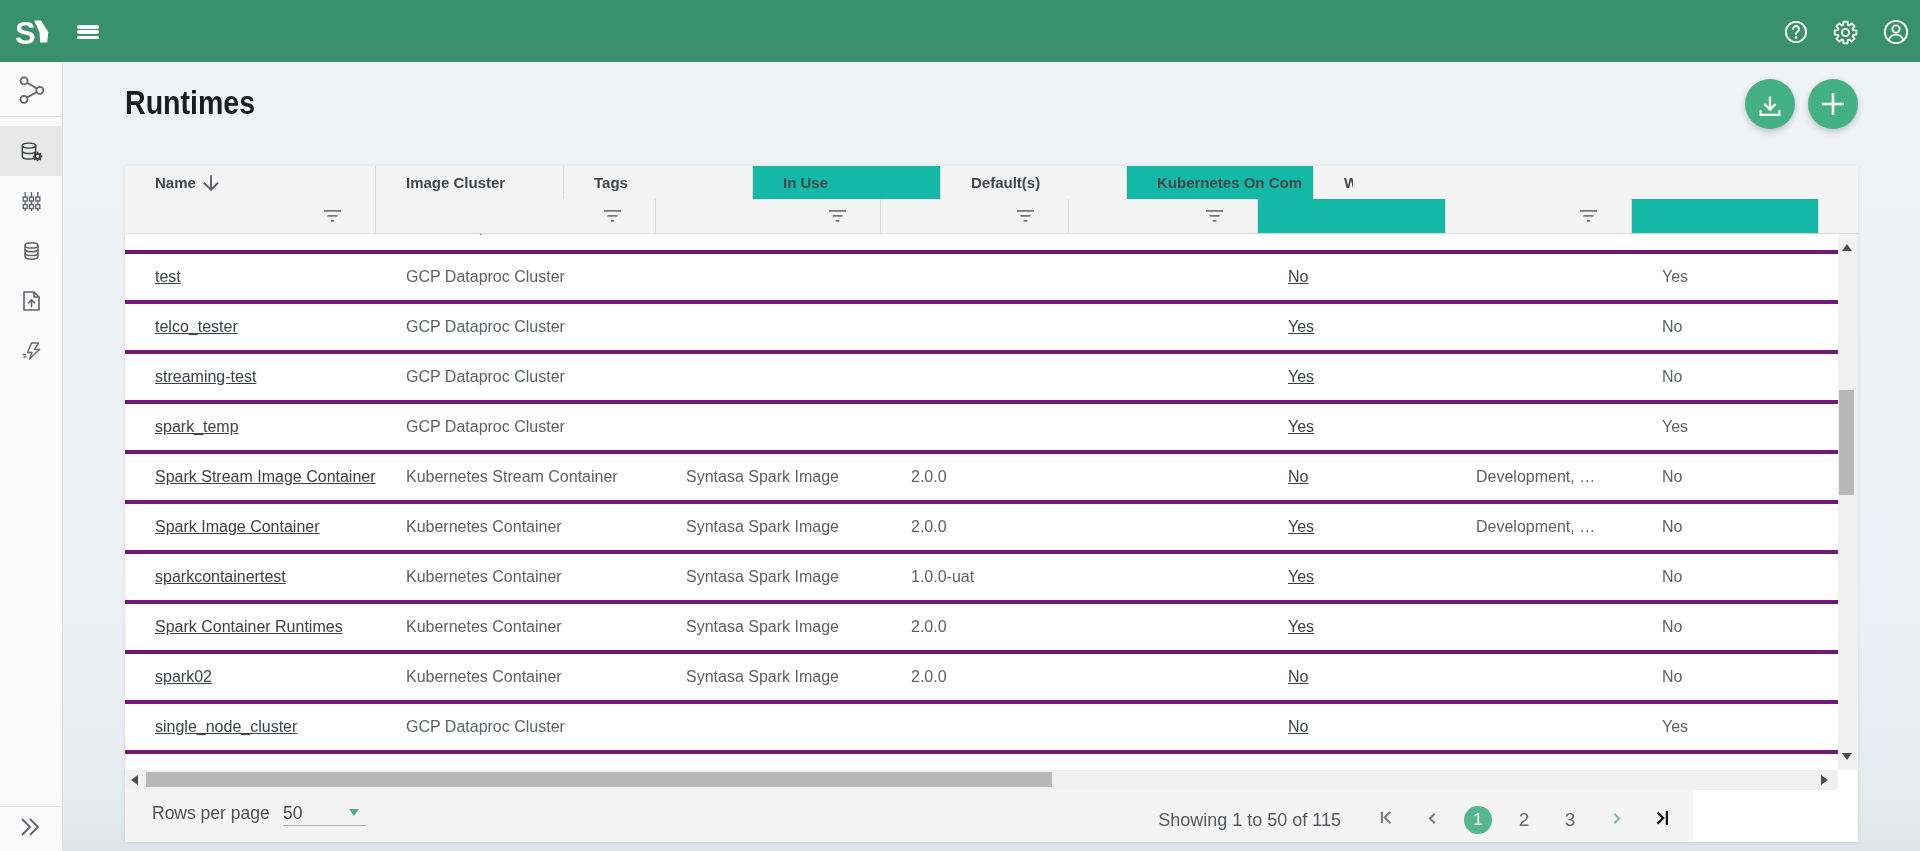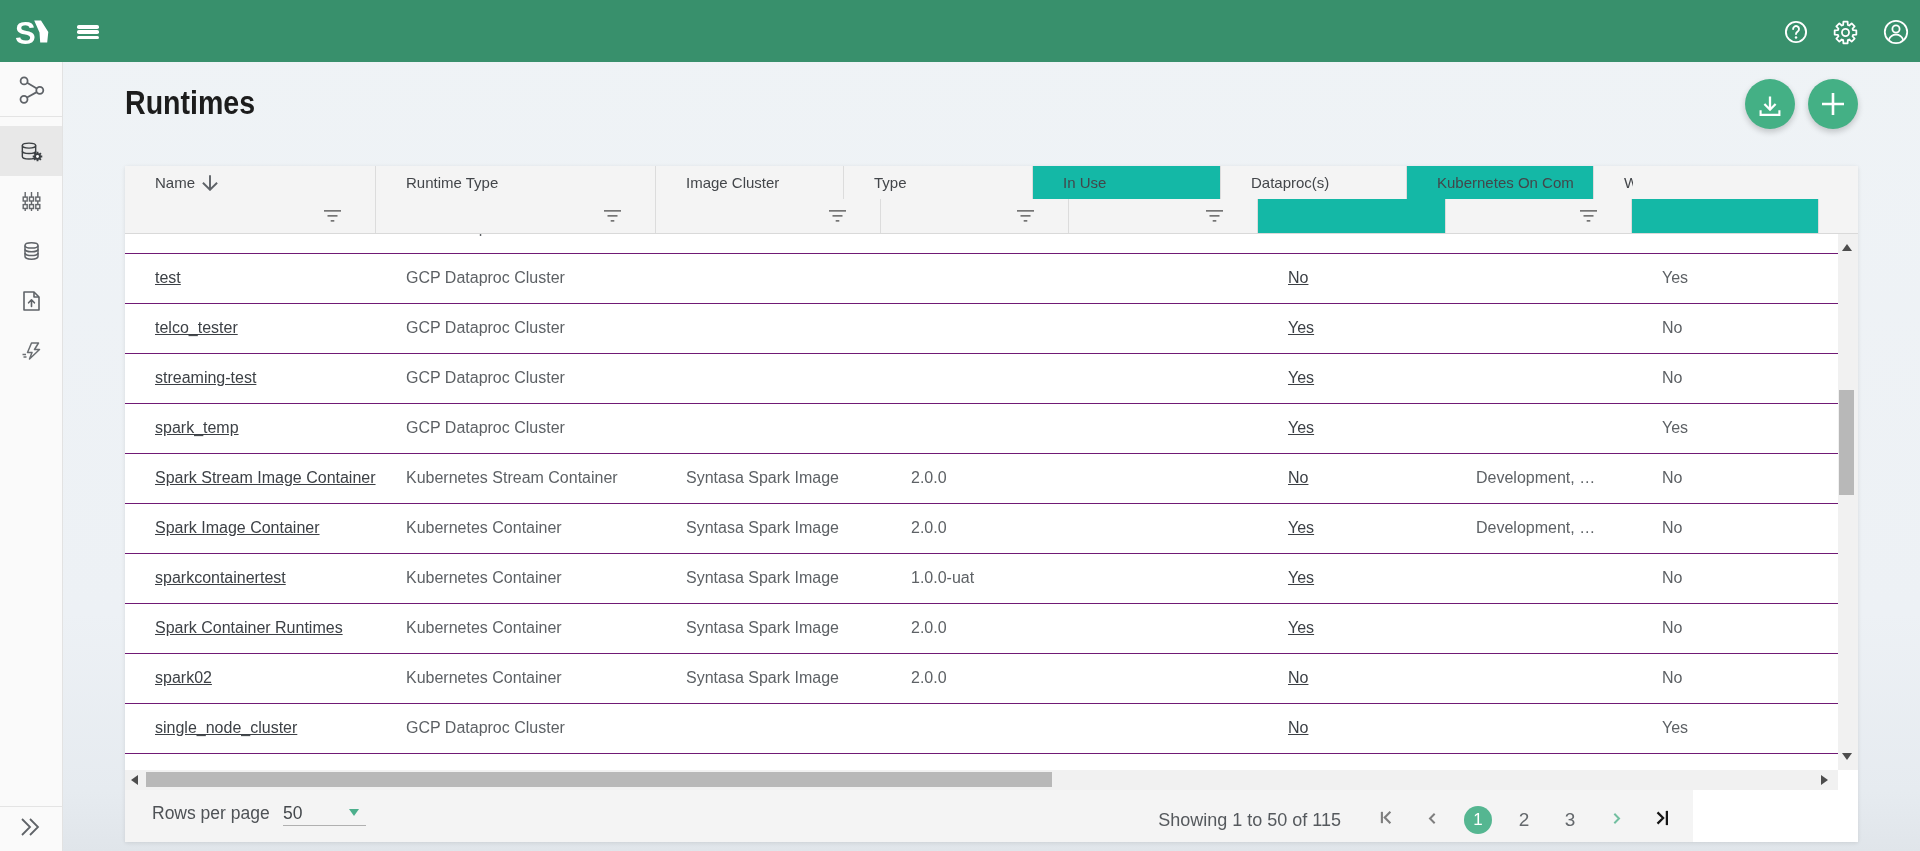--- a/index.html
+++ b/index.html
@@ -16,30 +16,30 @@
 .sidediv{border-top:1px solid #e4e4e4}
 .main{position:absolute;left:63px;top:62px;width:1857px;height:789px}
 h1{position:absolute;left:62px;top:21px;font-size:34px;font-weight:700;color:#1c1c1c;transform:scaleX(0.84);transform-origin:left center}
 .fab{position:absolute;top:17px;width:50px;height:50px;border-radius:50%;background:#44b085;box-shadow:0 3px 6px rgba(0,0,0,0.2);display:flex;align-items:center;justify-content:center}
 .fab1{left:1682px}
 .fab2{left:1745px}
 .card{position:absolute;left:62px;top:104px;width:1733px;height:676px;box-shadow:0 1px 4px rgba(0,0,0,0.10);background:#fff}
 
 .ghead{display:flex;height:33px;background:#f4f4f4}
 .gfilter{display:flex;height:35px;background:#f4f4f4;border-bottom:1px solid #d9d9d9}
-.hc{position:relative;border-right:1px solid #dcdcdc;display:flex;align-items:center;padding-left:30px;font-size:15px;font-weight:400;color:#43464a;overflow:hidden;white-space:nowrap;flex:none}
+.hc{position:relative;border-right:1px solid #dcdcdc;display:flex;align-items:center;padding-left:30px;font-size:15px;font-weight:700;color:#43464a;overflow:hidden;white-space:nowrap;flex:none}
 .hc:last-child{border-right:none}
 .fc{position:relative;border-right:1px solid #dcdcdc;flex:none}
 .fc:last-child{border-right:none}
 .dark{background:#14b8a6}
 .ficon{position:absolute;right:34px;top:10px}
 
 .gbody{position:relative;height:536px;overflow:hidden;background:#fff;width:1713px}
 .rows{position:absolute;left:0;top:-30.5px;width:100%}
-.row{display:flex;height:50px;border-bottom:1px solid #701a75;align-items:center;font-size:16px;color:#5d6165}
+.row{display:flex;height:50px;border-bottom:4px solid #701a75;align-items:center;font-size:16px;color:#5d6165}
 .cell{padding-left:30px;overflow:hidden;white-space:nowrap;flex:none}
 .lnk{color:#3c4045;text-decoration:underline}
 .c0{width:251px}.c1{width:280px}.c2{width:225px}.c3{width:188px}.c4{width:189px}.c5{width:188px}.c6{width:186px}.c7{width:187px}.c8{width:39px}
 
 .vsb{position:absolute;left:1713px;top:68px;width:20px;height:536px;background:#f1f1f1}
 .vthumb{position:absolute;left:1px;top:156px;width:15px;height:105px;background:#b8b8b8}
 .hsb{position:absolute;left:0;top:604px;width:1713px;height:20px;background:#f1f1f1}
 .hthumb{position:absolute;left:21px;top:2px;width:906px;height:15px;background:#b8b8b8}
 .corner{position:absolute;left:1713px;top:604px;width:20px;height:20px;background:#fff}
 .tri{width:0;height:0;position:absolute}
@@ -162,25 +162,24 @@
         <path d="M13,2 L13,24 M2,13 L24,13"></path>
       </svg>
     </div>
   <div class="card">
     <div class="ghead">
       <div class="hc c0">Name
         <svg width="20" height="17" viewBox="0 0 20 17" style="margin-left:5px" fill="none" stroke="#5f6368" stroke-width="1.9">
             <path d="M10,1.2 L10,15.3 M2.9,8.8 L10,15.8 L17.1,8.8"></path>
           </svg>
       </div>
-      <div class="hc c1">Runtime Type</div>
       <div class="hc c3">Image Cluster</div>
-      <div class="hc c4">Type</div>
+      <div class="hc c4">Tags</div>
       <div class="hc c5 dark">In Use</div>
-      <div class="hc c6">Dataproc(s)</div>
+      <div class="hc c6">Default(s)</div>
       <div class="hc c7 dark">Kubernetes On Com</div>
       <div class="hc c8" style="padding-left:30px">W</div>
     </div>
     <div class="gfilter">
       <div class="fc c0">
           <svg class="ficon" width="17" height="14" viewBox="0 0 17 14">
             <rect x="0" y="1" width="17" height="1.7" fill="#747474"></rect>
             <rect x="3.5" y="6" width="10" height="1.7" fill="#747474"></rect>
             <rect x="6.7" y="11" width="3.6" height="1.7" fill="#747474"></rect>
           </svg>

